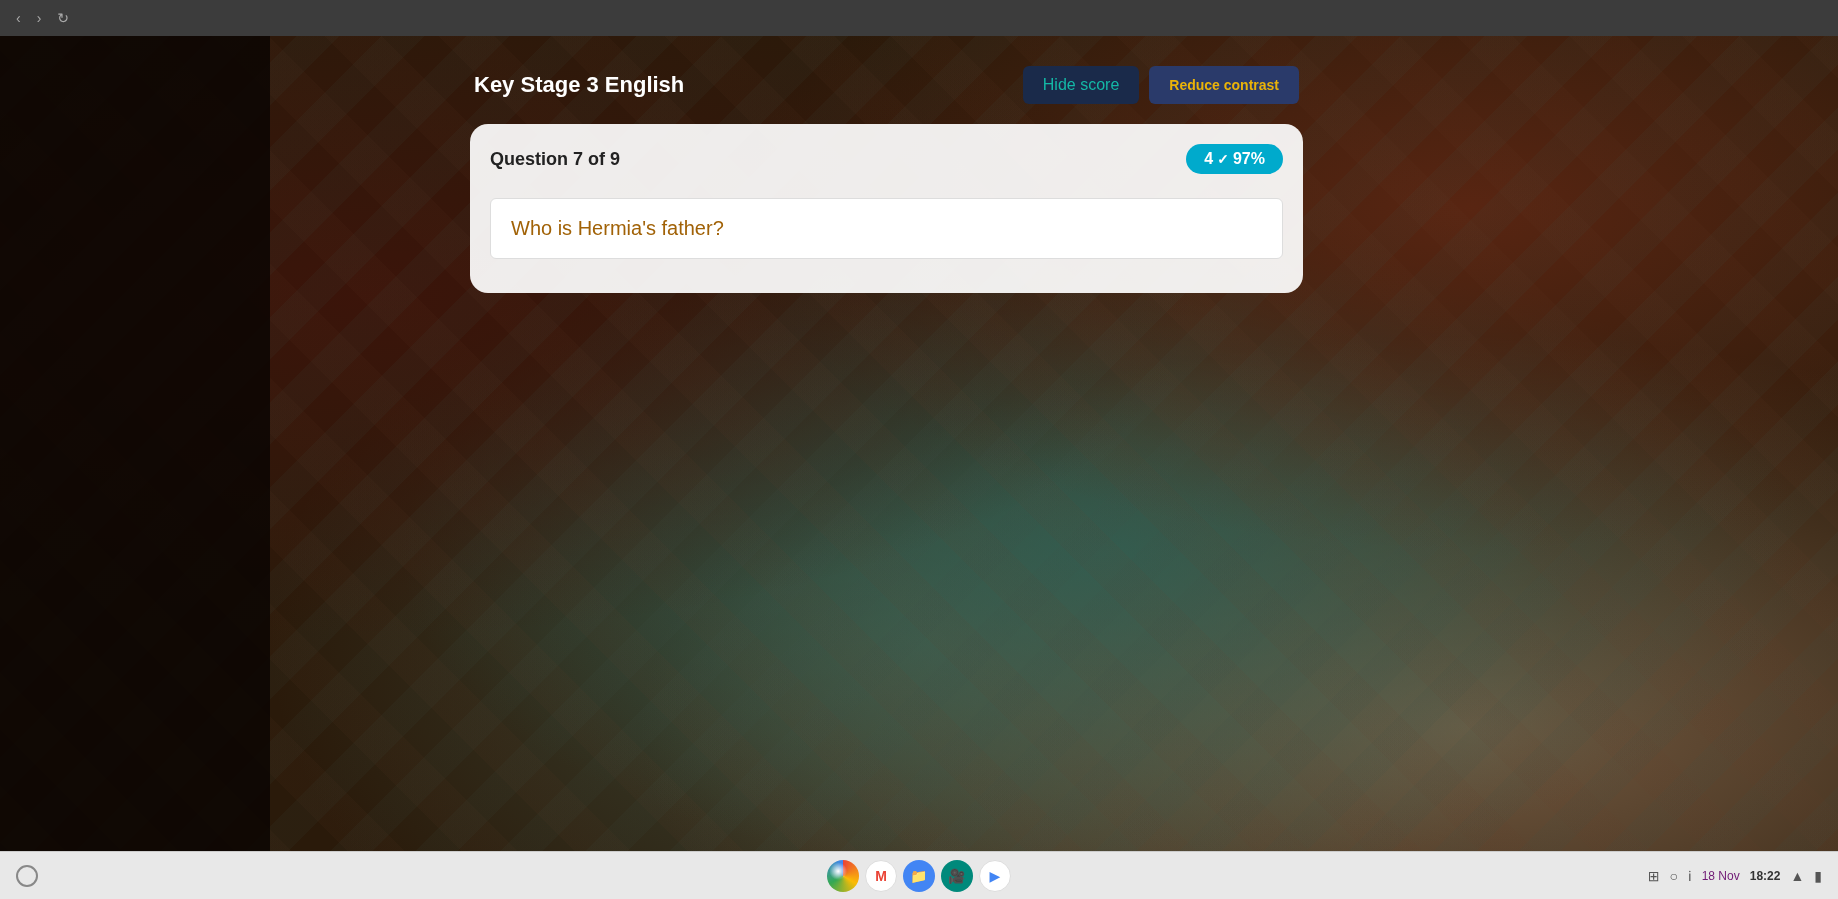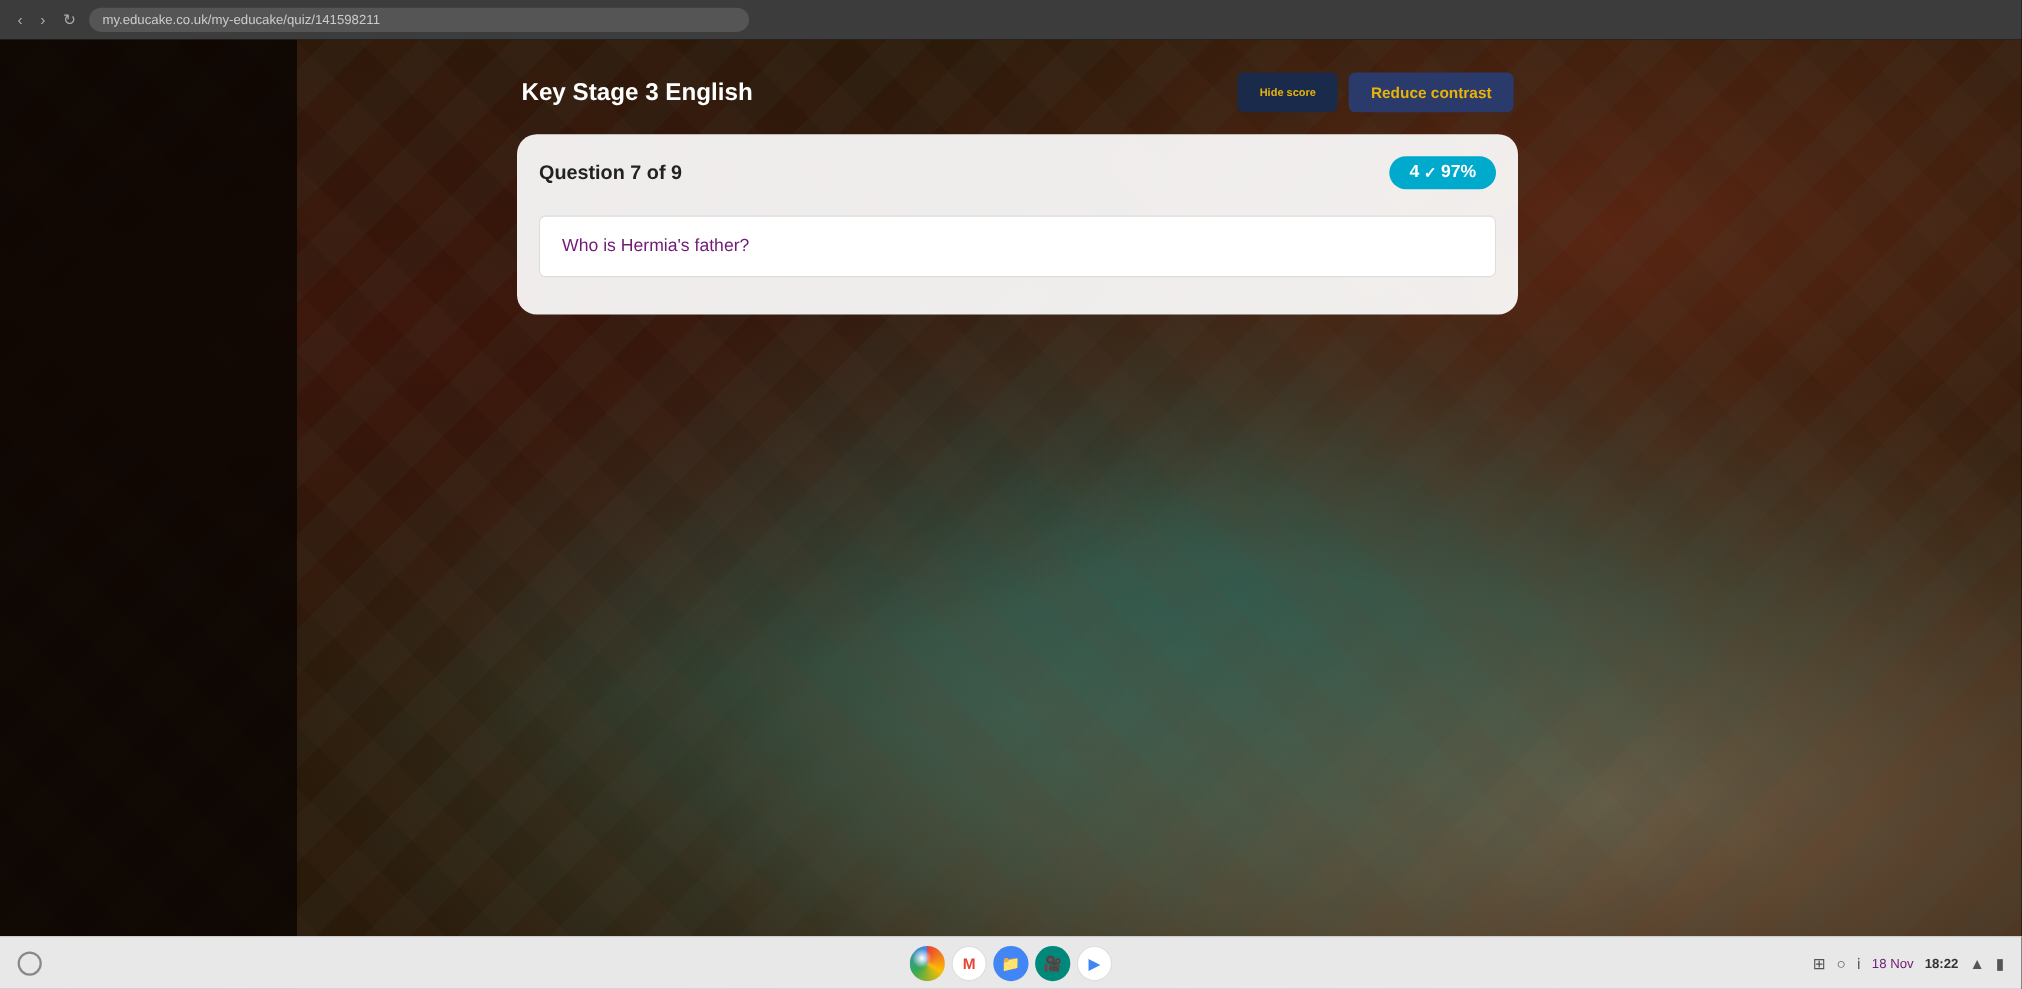--- a/index.html
+++ b/index.html
@@ -94,21 +94,21 @@
       width: 270px;
       height: 100%;
       background: rgba(10, 5, 2, 0.85);
     }
 
     
     .quiz-container {
       position: absolute;
       top: 30px;
       left: 470px;
-      width: 910px;
+      width: 833px;
     }
 
     
     .quiz-header {
       display: flex;
       align-items: center;
       justify-content: space-between;
       margin-bottom: 20px;
       padding: 0 4px;
     }
@@ -119,26 +119,26 @@
       font-weight: bold;
     }
 
     .header-buttons {
       display: flex;
       gap: 10px;
     }
 
     .btn-hide-score {
       background: #1a2a4a;
-      color: #eab308;
+      color: #14b8a6;
       border: none;
       border-radius: 6px;
       padding: 10px 20px;
-      font-size: 10px;
-      font-weight: bold;
+      font-size: 16px;
+      font-weight: normal;
       cursor: pointer;
     }
 
     .btn-reduce-contrast {
       background: #2a3a6a;
       color: #eab308;
       border: none;
       border-radius: 6px;
       padding: 10px 20px;
       font-size: 14px;
@@ -183,22 +183,22 @@
       font-size: 14px;
     }
 
     
     .question-box {
       background: #fff;
       border: 1px solid #ddd;
       border-radius: 6px;
       padding: 18px 20px;
       margin-bottom: 14px;
-      font-size: 16px;
-      color: #701a75;
+      font-size: 20px;
+      color: #a16207;
       margin-top: 24px;
     }
 
     
     .answer-input {
       width: 100%;
       border: 1.5px solid #ccc;
       border-radius: 6px;
       padding: 16px 20px;
       font-size: 15px;
@@ -299,21 +299,20 @@
       color: #555;
     }
   </style>
 </head>
 <body>
 
 <div class="browser-chrome">
   <span class="browser-nav-btn">‹</span>
   <span class="browser-nav-btn">›</span>
   <span class="browser-nav-btn">↻</span>
-  <div class="browser-url-bar">my.educake.co.uk/my-educake/quiz/141598211</div>
 </div>
 
 <div class="main-content">
 
   <div class="bg-overlay"></div>
   <div class="bg-texture"></div>
   <div class="left-dark-panel"></div>
 
   <div class="quiz-container">
 

